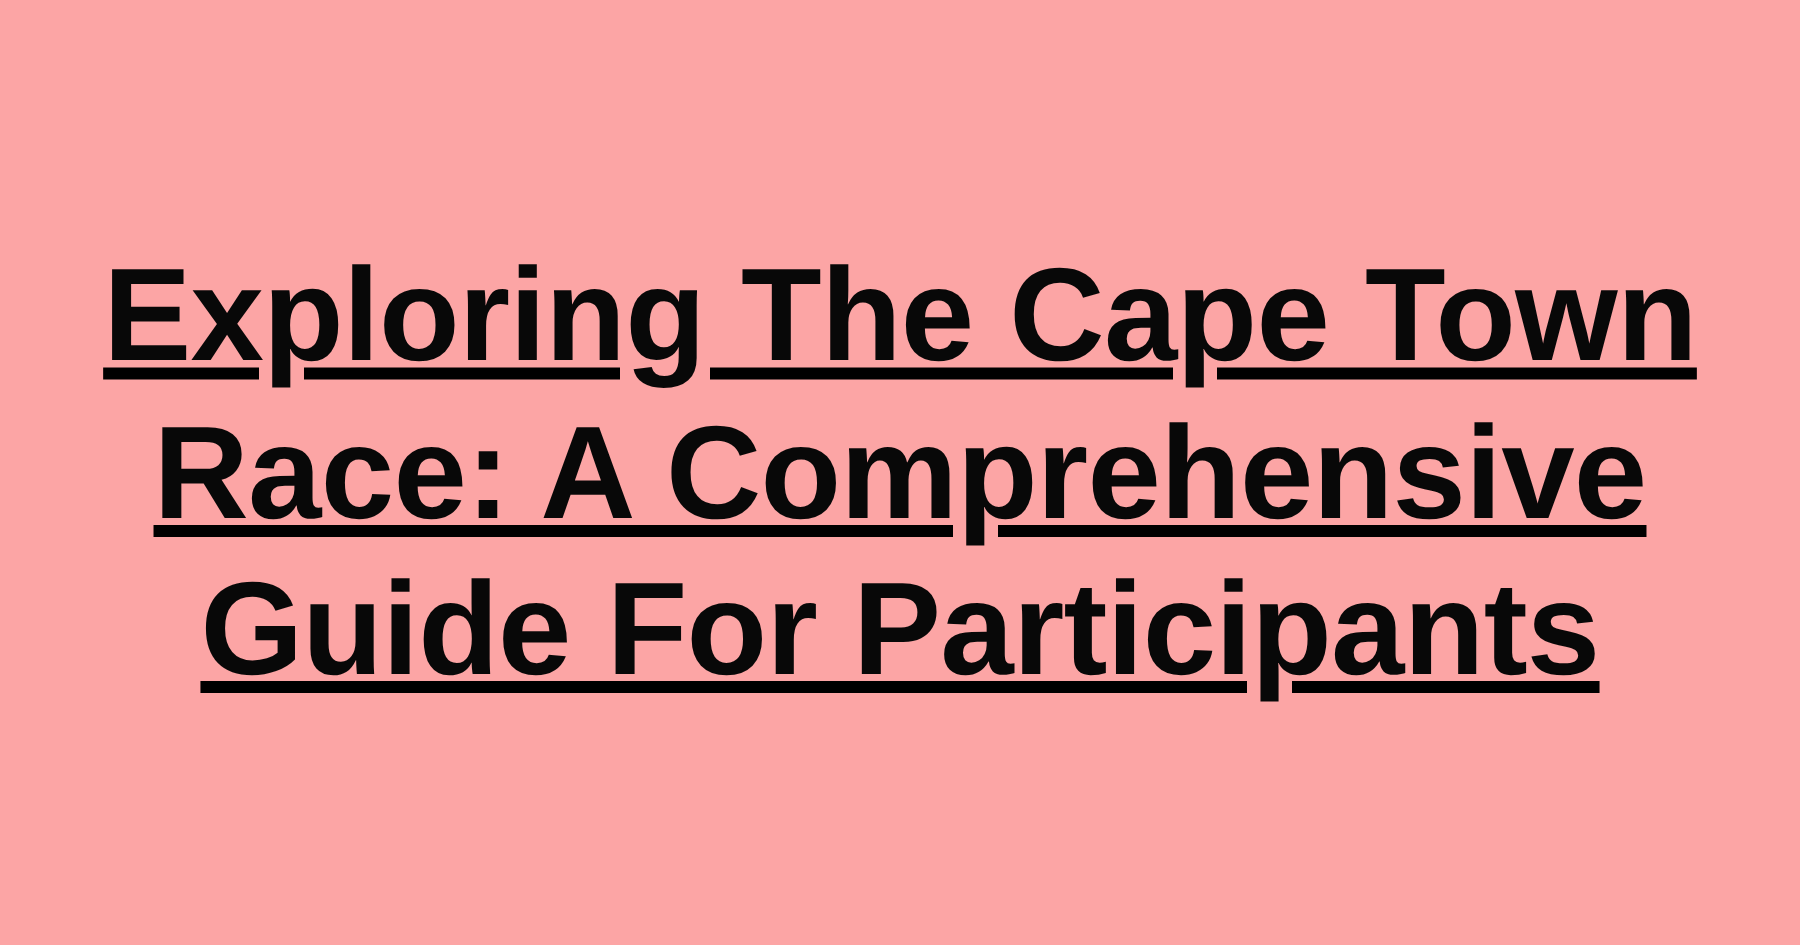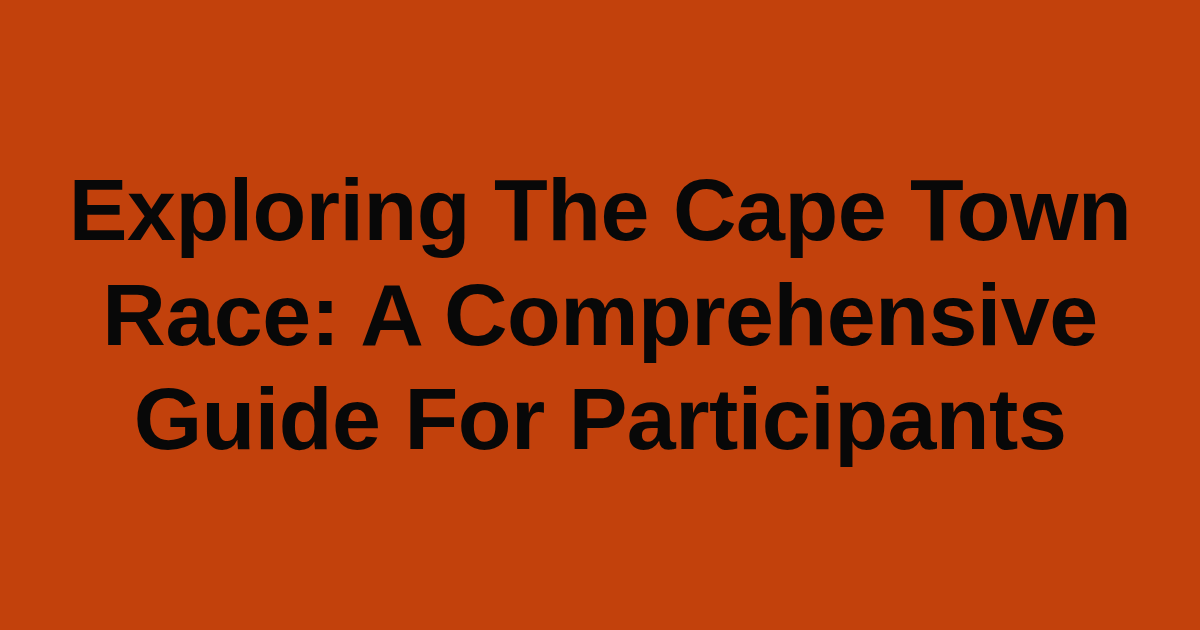--- a/index.html
+++ b/index.html
@@ -41,21 +41,21 @@
     line-height: 1.19;
     letter-spacing: -0.5px;
     text-align: center;
     word-wrap: break-word;
     -webkit-font-smoothing: antialiased;
   }
 </style>
 </head>
 <body>
 
-<div class="share-card" style="background-color: #c2410c;">
+<div class="share-card" style="background-color: #fca5a5; text-decoration: underline;">
 
   <div class="headline-block">
 
     <h1 class="headline" style="color: rgb(8, 8, 8);">Exploring The Cape Town Race: A Comprehensive Guide For Participants</h1>
 
   </div>
 
 </div>
 
 </body></html>

